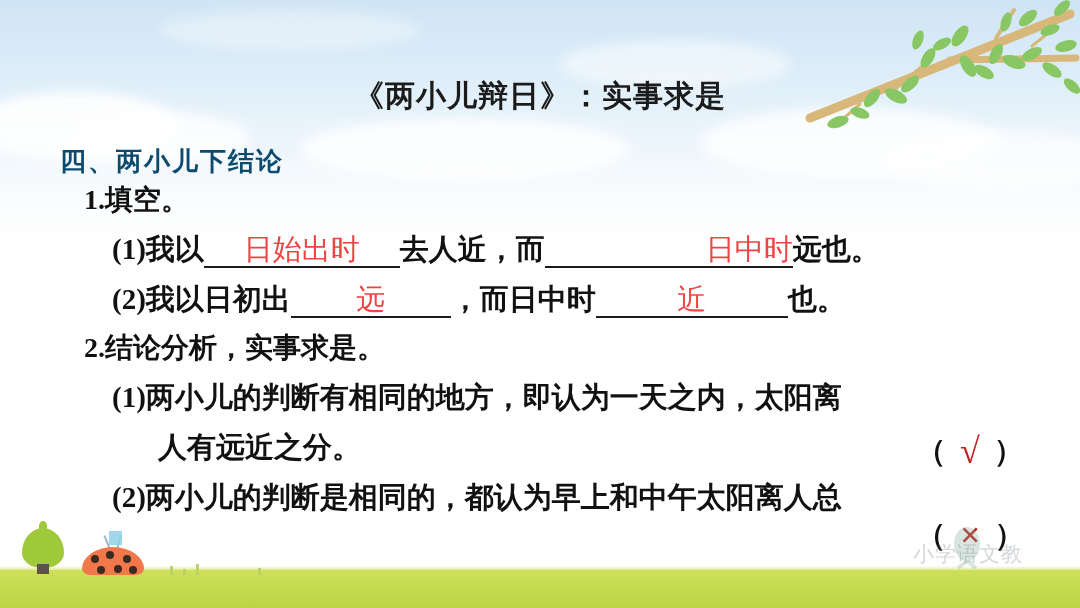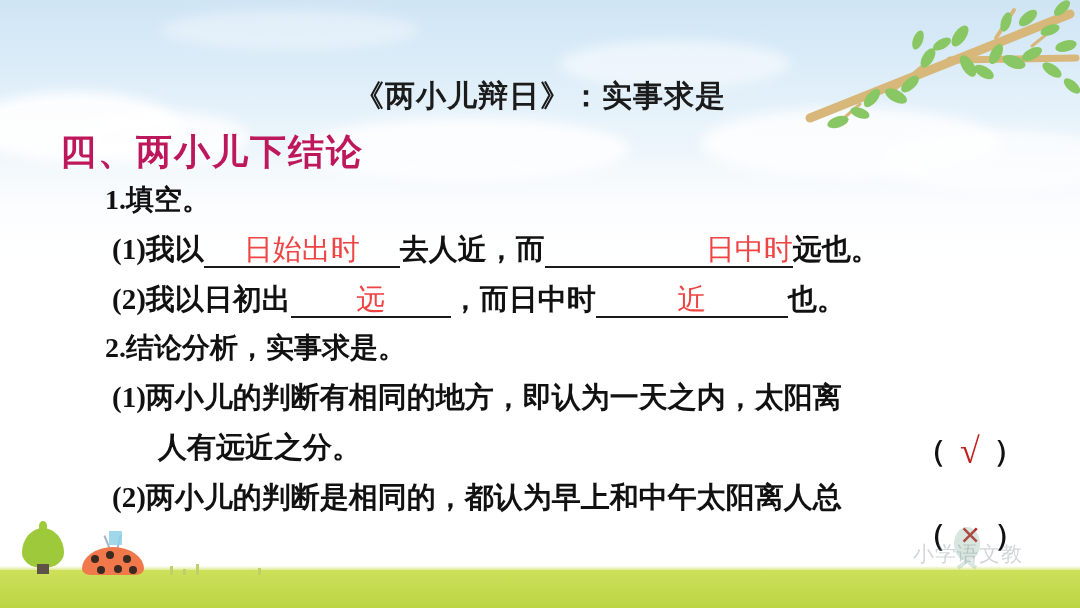--- a/index.html
+++ b/index.html
@@ -128,44 +128,43 @@
     width: 1080px;
     text-align: center;
     font-family: "DejaVu Sans", "Liberation Sans", sans-serif;
     font-size: 30px;
     font-weight: bold;
     color: #1b1b1b;
     letter-spacing: 1px;
   }
   .section-heading {
     position: absolute;
-    left: 60px; top: 128px;
+    left: 60px; top: 144px;
     font-family: "Liberation Serif", "DejaVu Serif", serif;
-    font-size: 36px;
-    font-weight: bold;
-    color: #be185d;
+    font-size: 26px;
+    font-weight: bold;
+    color: #0c4a6e;
     letter-spacing: 2px;
   }
   .body-block {
     position: absolute;
     left: 0; top: 176px;
     width: 1080px;
   }
   .q-line {
     position: relative;
     font-family: "Liberation Serif", "DejaVu Serif", serif;
     color: #111111;
     white-space: nowrap;
   }
   .lvl1 {
     font-size: 28px;
     font-weight: bold;
     padding-left: 84px;
     line-height: 48px;
-    margin-left: 21px;
   }
   .lvl2 {
     font-size: 29px;
     font-weight: bold;
     padding-left: 112px;
     line-height: 50px;
   }
   .lvl2.cont { padding-left: 158px; }
   .num { font-family: "Liberation Serif", "DejaVu Serif", serif; }
   .blank {

